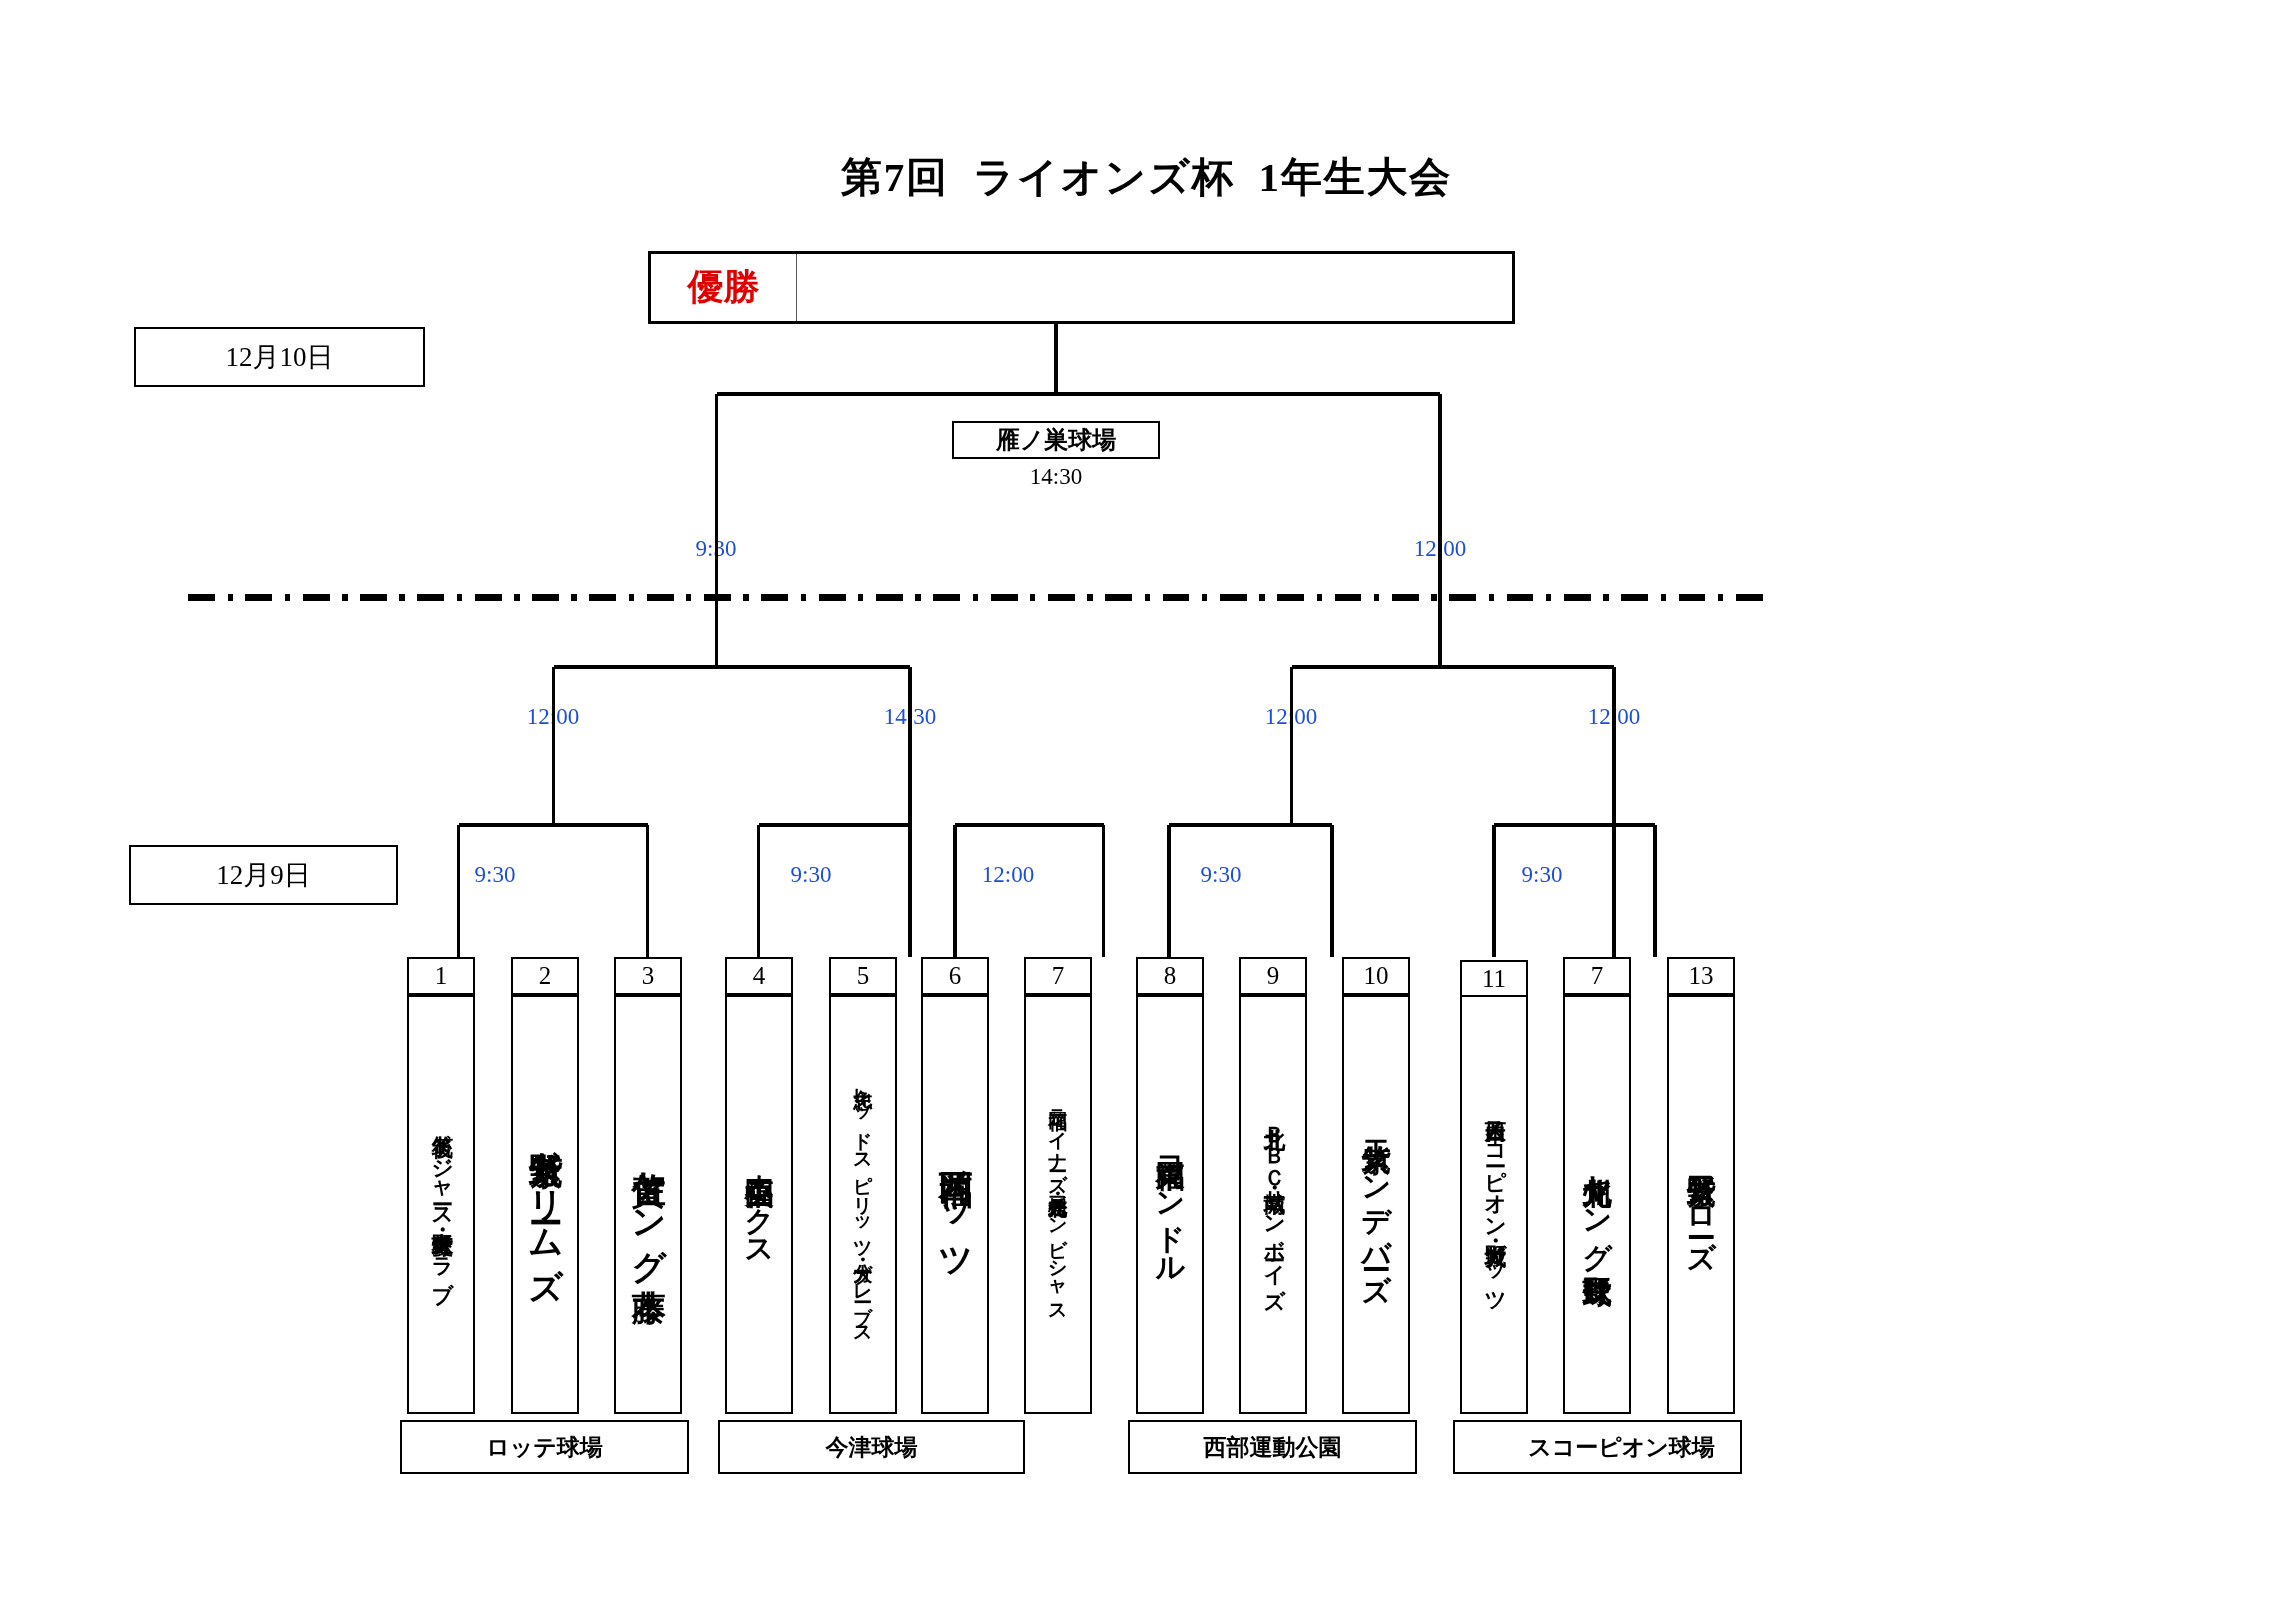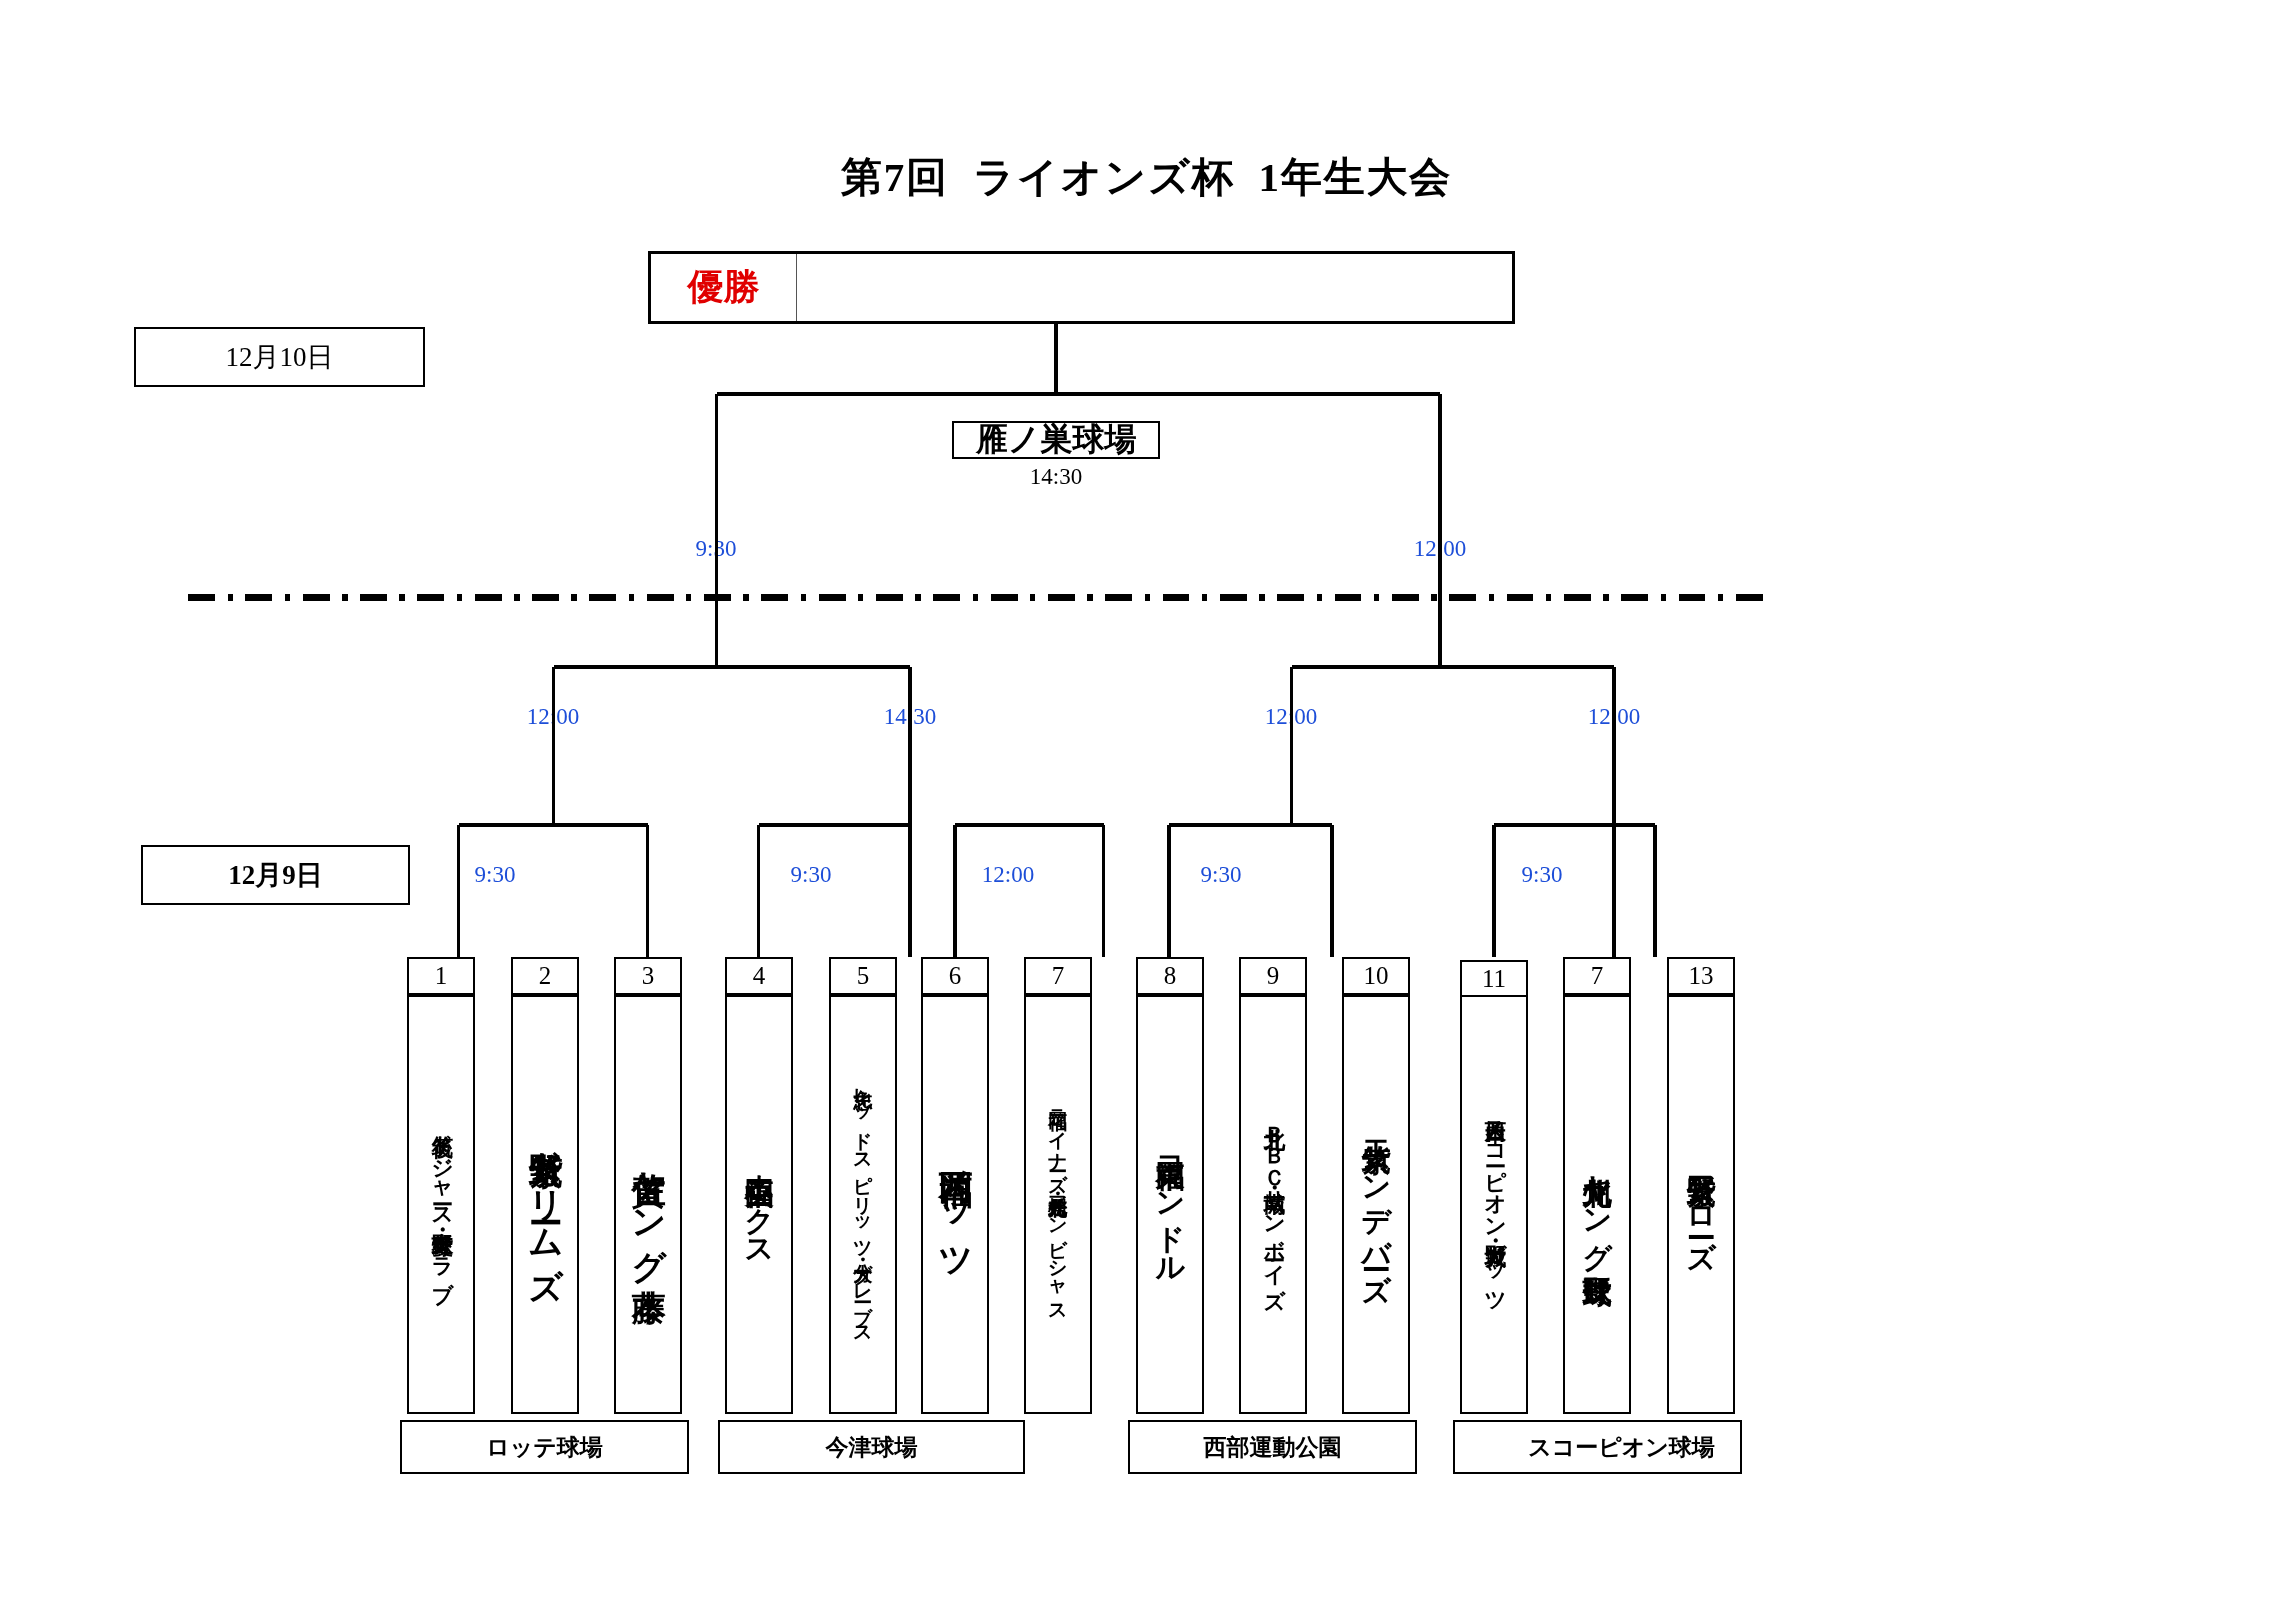--- a/index.html
+++ b/index.html
@@ -65,21 +65,21 @@
     font-weight: bold;
   }
   .champion-slot {
     position: absolute;
     left: 146px;
     top: 0;
     right: 0;
     height: 100%;
   }
   .venue-final {
-    font-size: 32px;
+    font-size: 24px;
     font-weight: bold;
   }
   .venue-bottom {
     font-size: 23px;
     font-weight: bold;
   }
   .time-label {
     position: absolute;
     font-size: 23px;
     color: #1d4ed8;
@@ -146,21 +146,21 @@
 <div id="stage">
 
   <div class="title">第7回  ライオンズ杯  1年生大会</div>
 
   <div class="box champion-outer" style="left:648px; top:251px; width:867px; height:73px;">
     <div class="champion-label">優勝</div>
     <div class="champion-slot"></div>
   </div>
 
   <div class="box date-box" style="left:134px; top:327px; width:291px; height:60px;">12月10日</div>
-  <div class="box date-box" style="left:141px; top:845px; width:269px; height:60px;font-weight:bold;">12月9日</div>
+  <div class="box date-box" style="left:129px; top:845px; width:269px; height:60px;">12月9日</div>
 
   <div class="box venue-final" style="left:952px; top:421px; width:208px; height:38px;">雁ノ巣球場</div>
   <div class="final-time" style="left:1056px; top:464px;">14:30</div>
 
   <div class="time-label" style="left:716px; top:536px;">9:30</div>
   <div class="time-label" style="left:1440px; top:536px;">12:00</div>
 
   <div class="time-label" style="left:553px; top:704px;">12:00</div>
   <div class="time-label" style="left:910px; top:704px;">14:30</div>
   <div class="time-label" style="left:1291px; top:704px;">12:00</div>

